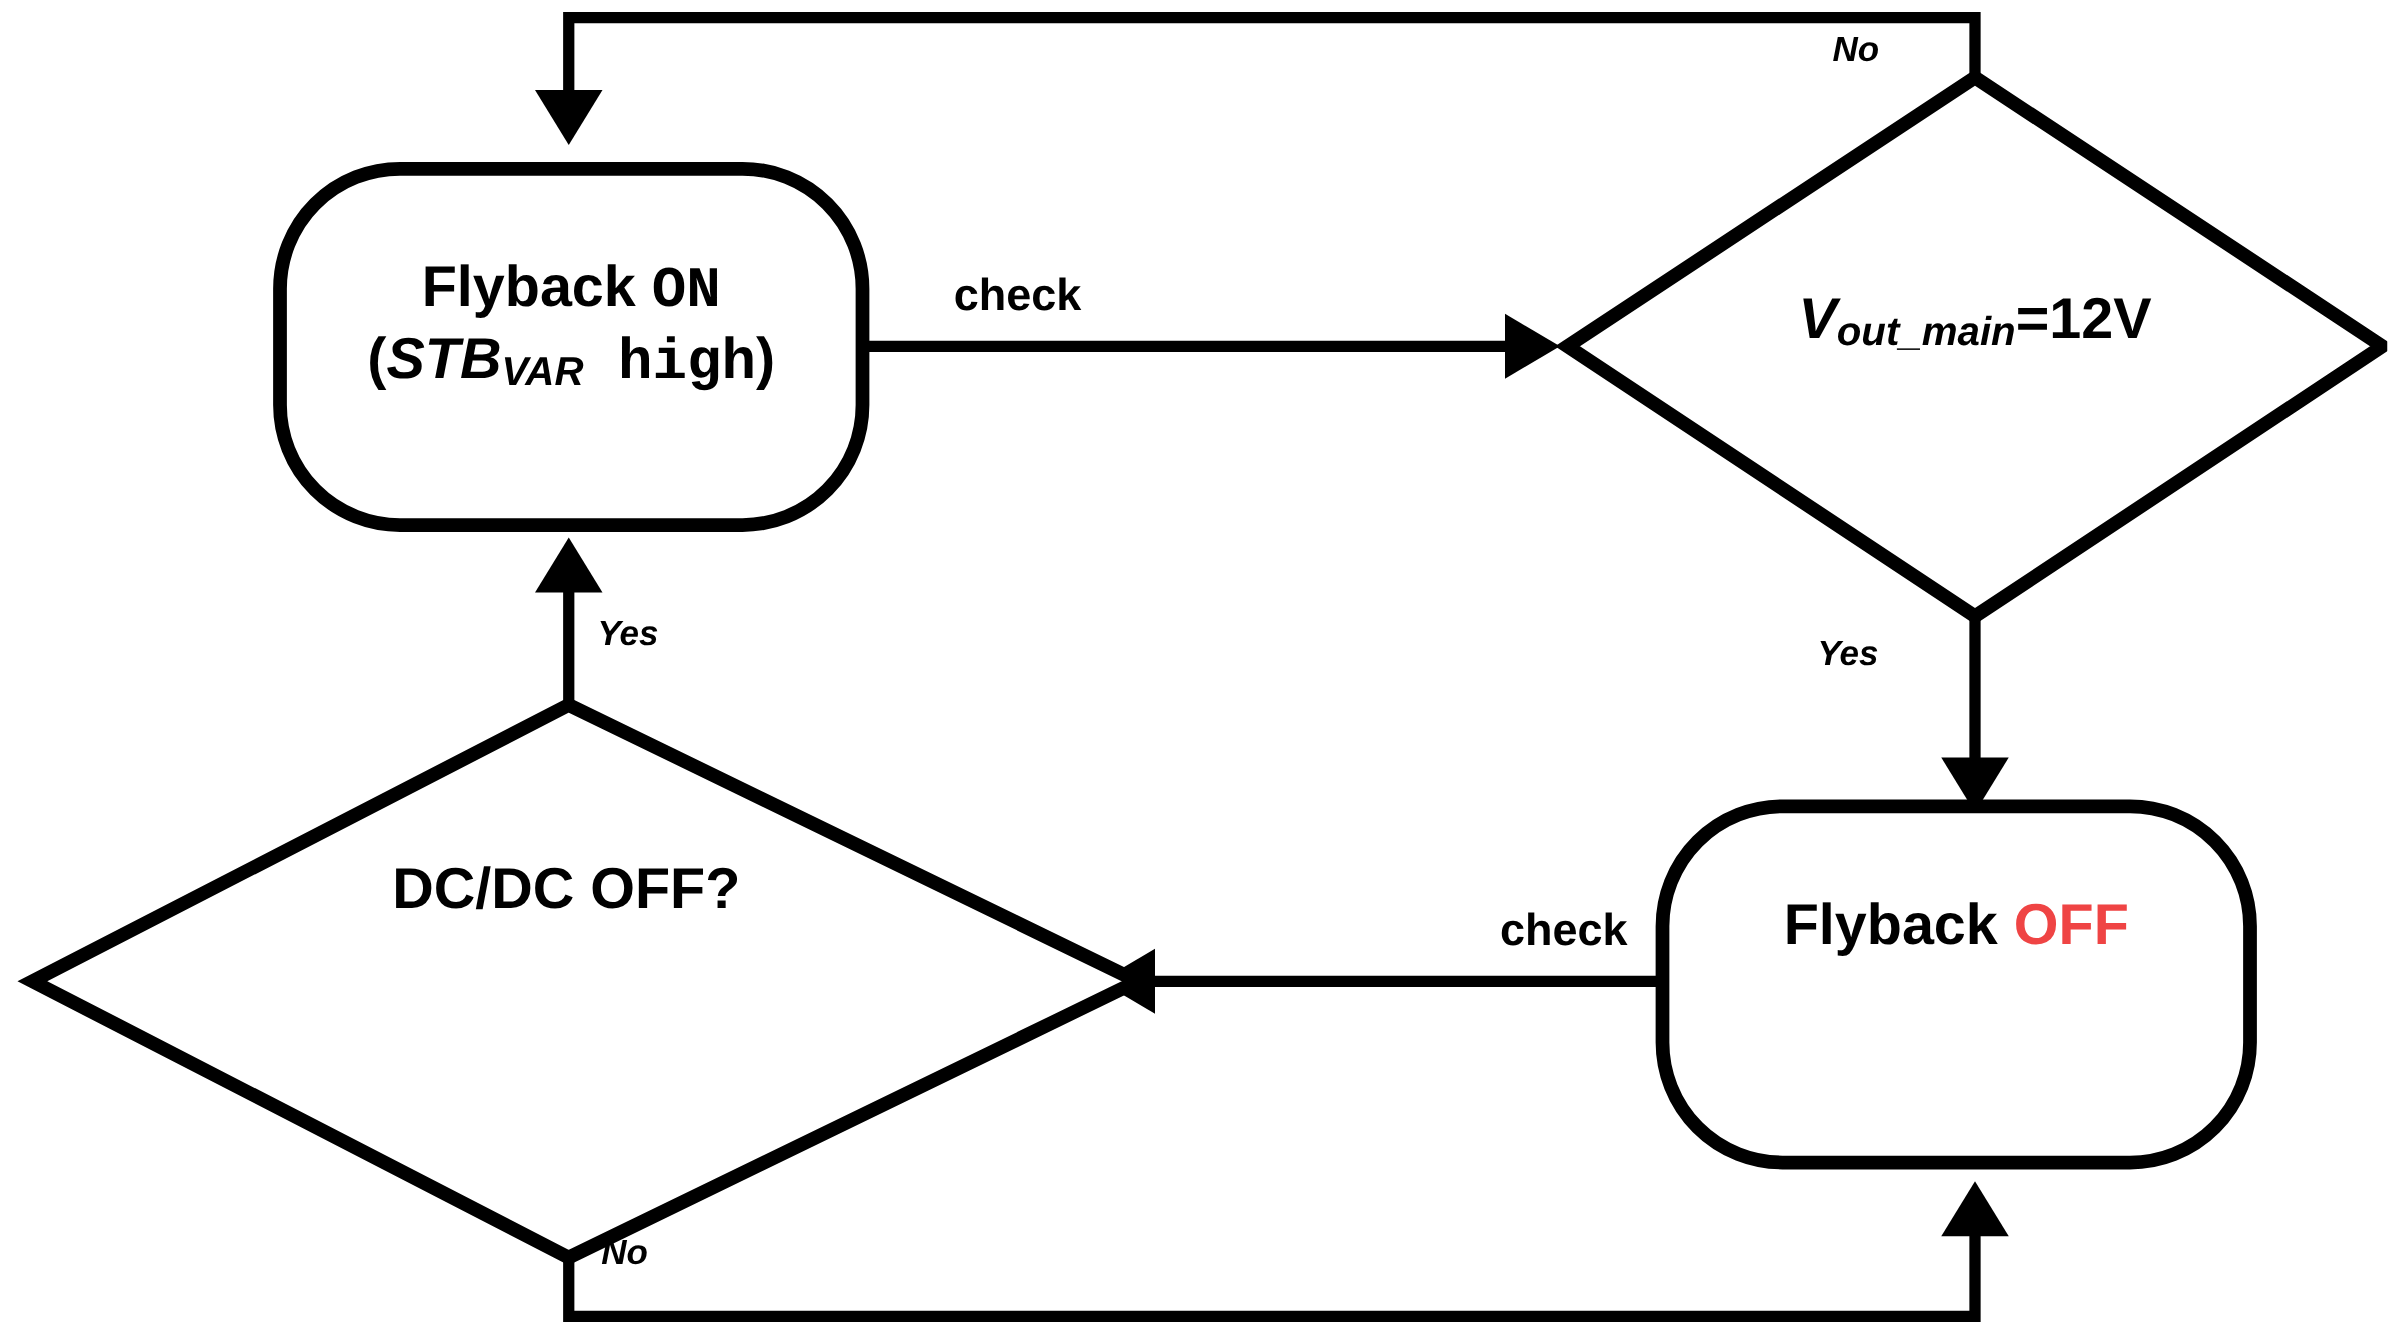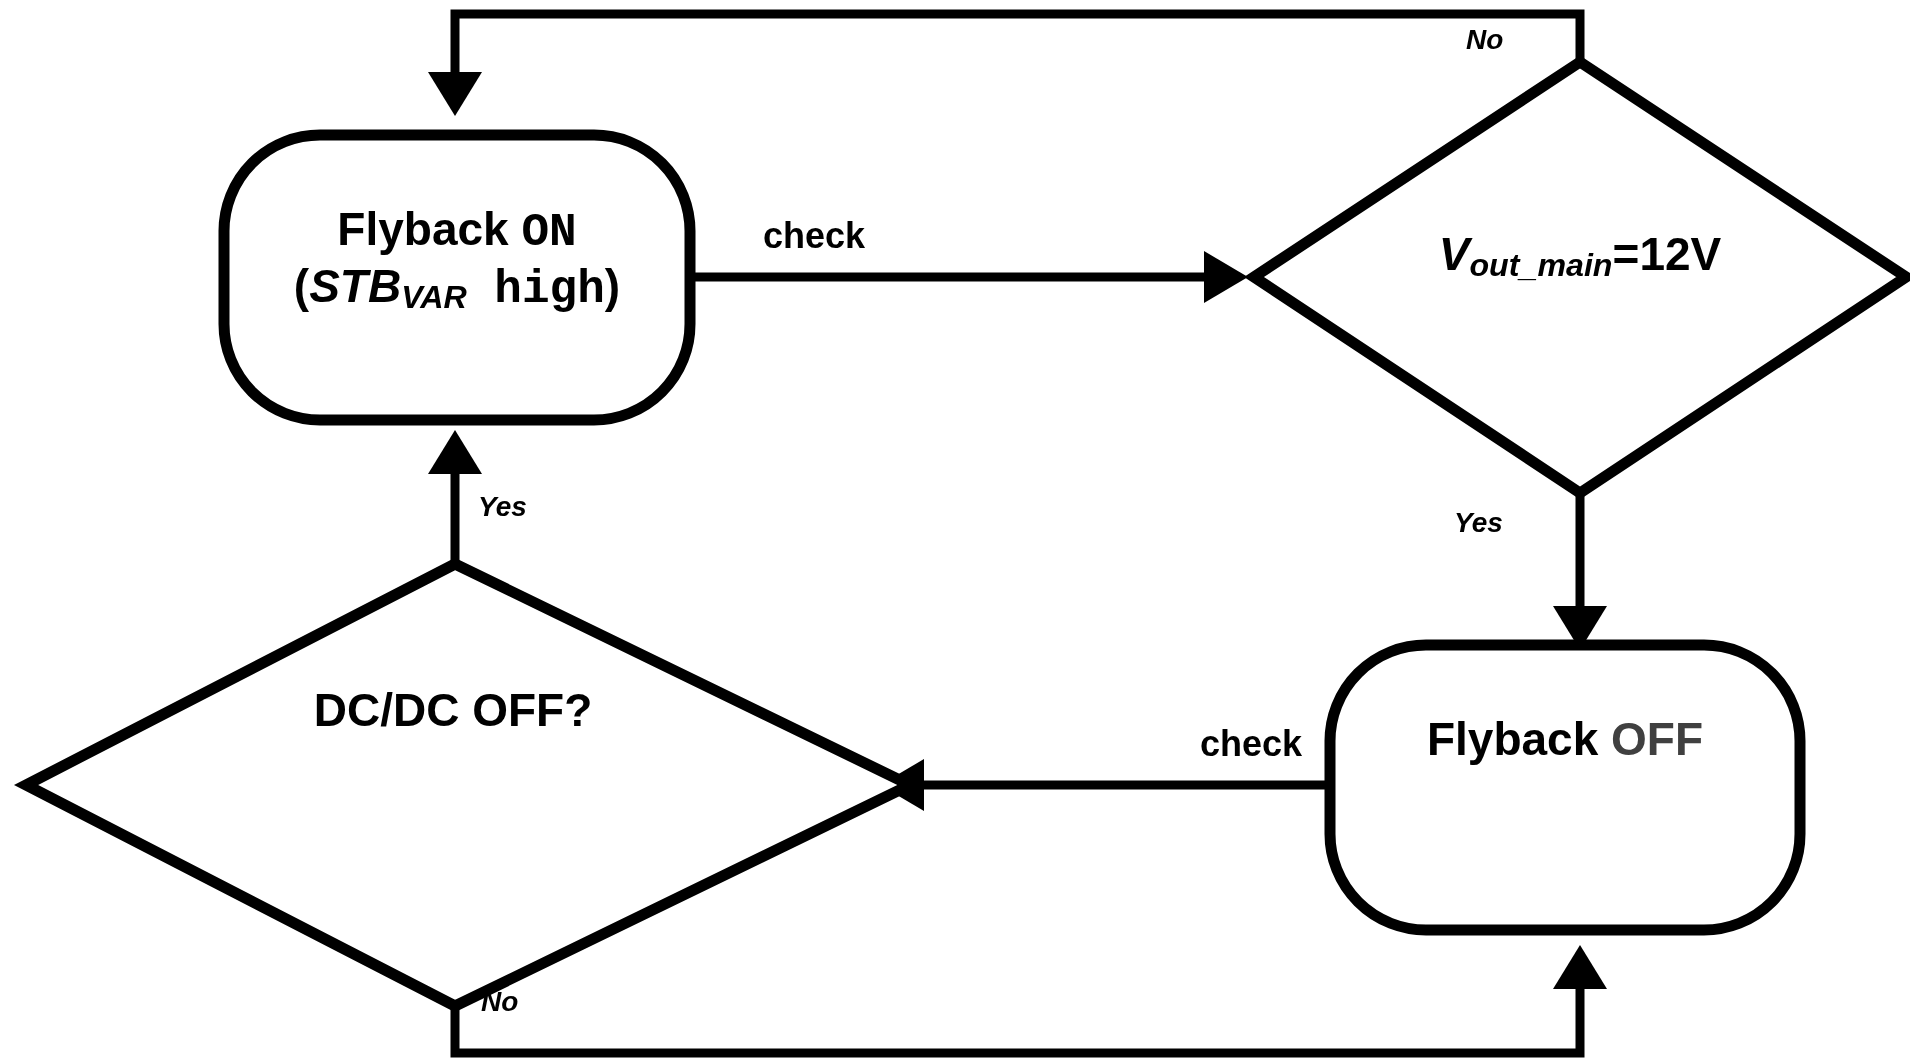--- a/index.html
+++ b/index.html
@@ -50,21 +50,21 @@
   .lbl {
     position: absolute;
     font-family: "Liberation Sans", sans-serif;
     font-weight: bold;
     color: #000000;
     white-space: nowrap;
   }
   .lbl-italic { font-style: italic; font-size: 28px; }
   .lbl-plain { font-size: 36px; margin-left: 36px; }
   .red { color: #000000; font-family: Liberation Mono, monospace; }
-  .blue { color: #404040; }
+  .blue { color: #ef4444; }
   .ital { font-style: italic; }
   .sub {
     font-size: 0.70em;
     font-style: italic;
     vertical-align: -0.18em;
     letter-spacing: 0;
   }
   .sub-sm {
     font-size: 0.62em;
     font-style: italic;

